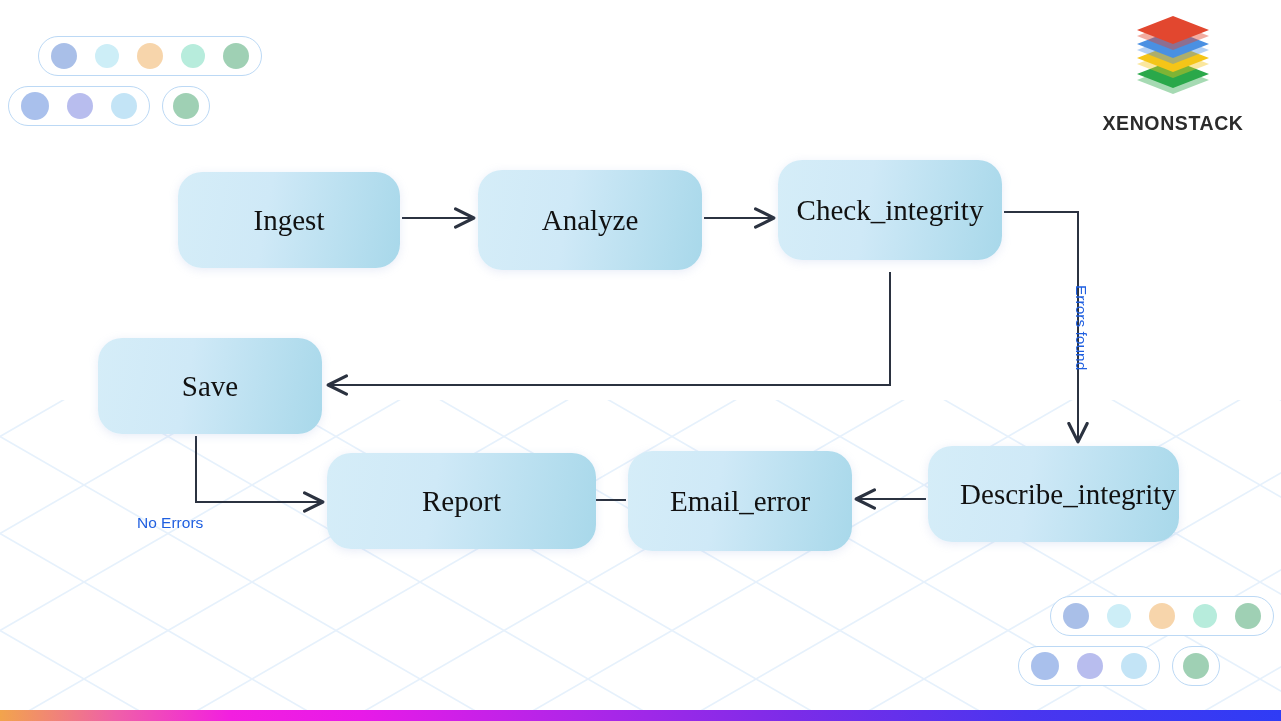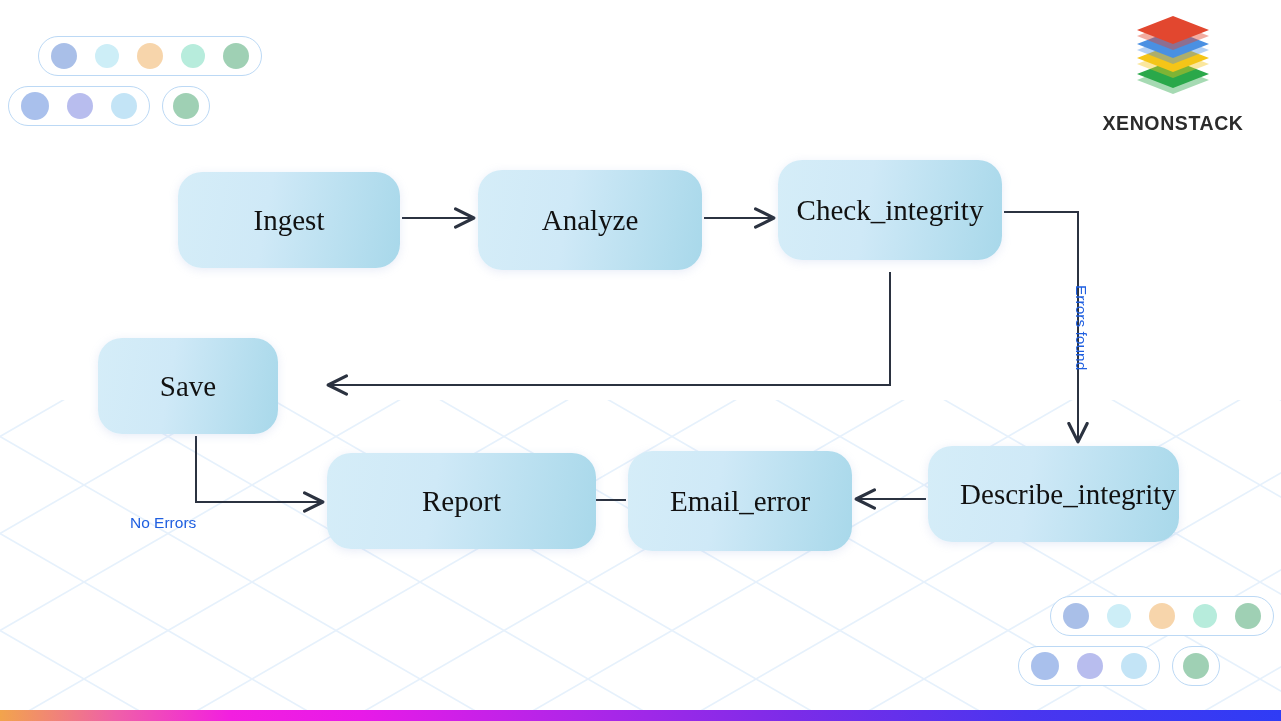--- a/index.html
+++ b/index.html
@@ -83,41 +83,41 @@
     font-family: Liberation Serif, serif;
     background: linear-gradient(100deg, #d5edf8 0%, #cfe9f7 40%, #a8d8ea 100%);
     box-shadow: 0 2px 10px rgba(150,170,220,0.22);
     z-index: 2;
     white-space: nowrap;
   }
 
   #node-ingest            { left: 178px; top: 172px; width: 222px; height: 96px; }
   #node-analyze           { left: 478px; top: 170px; width: 224px; height: 100px; }
   #node-check-integrity   { left: 778px; top: 160px; width: 224px; height: 100px; }
-  #node-save              { left: 98px;  top: 338px; width: 180px; height: 96px; }
+  #node-save              { left: 98px;  top: 338px; width: 224px; height: 96px; }
   #node-report            { left: 327px; top: 453px; width: 269px; height: 96px; }
   #node-email-error       { left: 628px; top: 451px; width: 224px; height: 100px; }
   #node-describe-integrity{ left: 928px; top: 446px; width: 251px; height: 96px; padding-left: 29px; }
 
   .edge-label {
     position: absolute;
     color: #1f5fe0;
     font-size: 15.5px;
     font-family: "Liberation Sans", sans-serif;
     z-index: 3;
     white-space: nowrap;
   }
   #label-errors-found {
     left: 1090px;
     top: 285px;
     transform-origin: left top;
     transform: rotate(90deg);
   }
   #label-no-errors {
-    left: 130px;
+    left: 137px;
     top: 514px;
   }
 
   
   #bottom-bar {
     position: absolute;
     left: 0;
     bottom: 0;
     width: 1281px;
     height: 11px;

